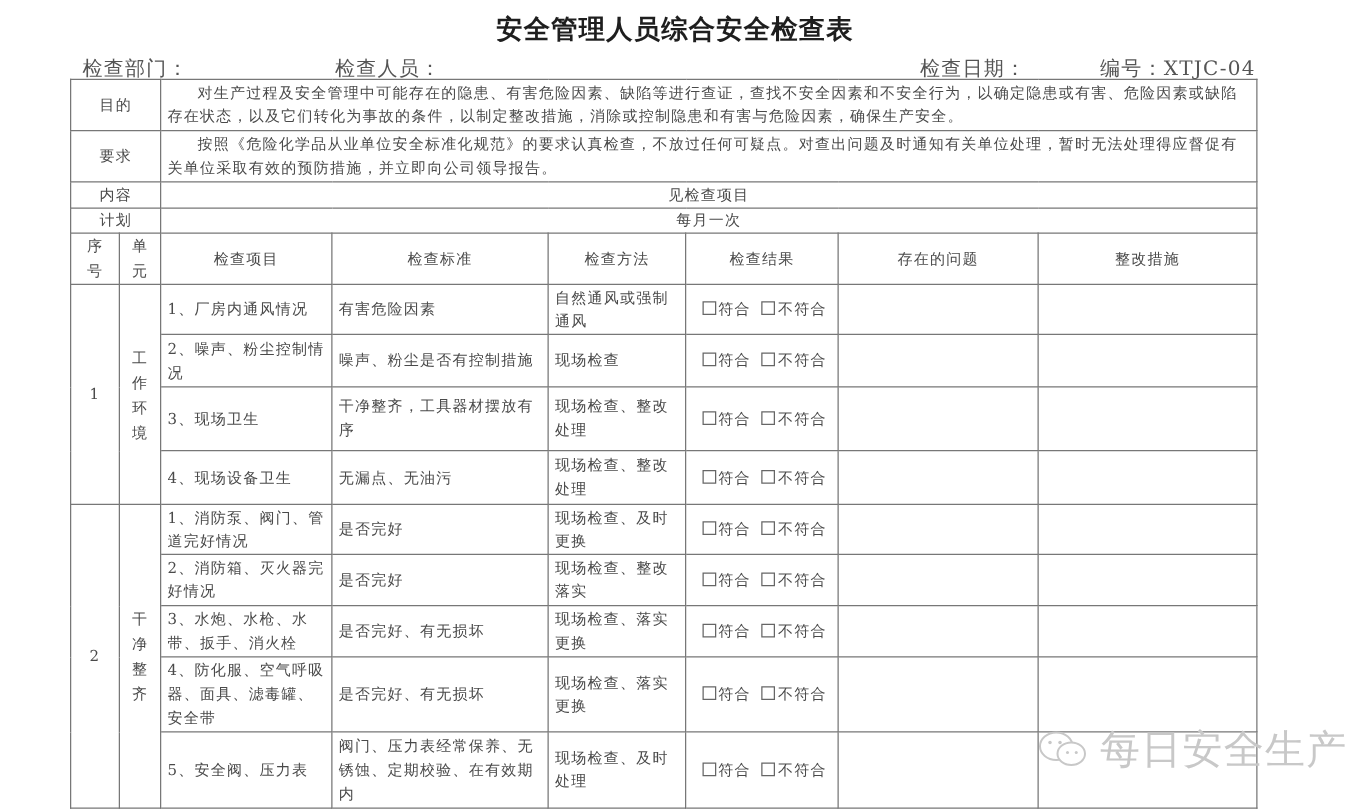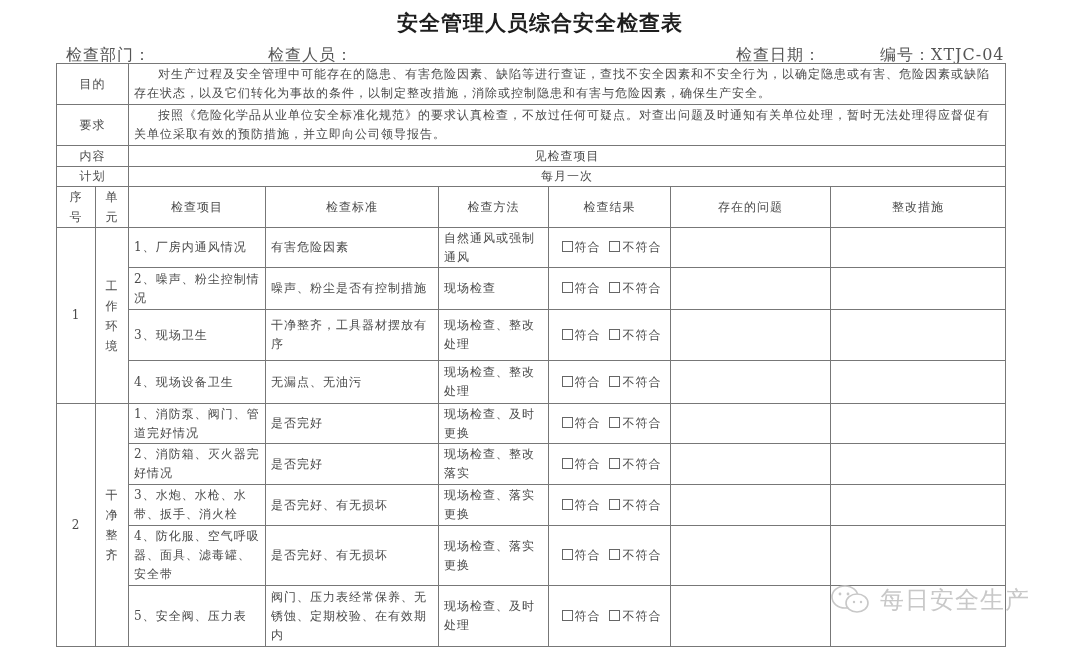--- a/index.html
+++ b/index.html
@@ -30,21 +30,21 @@
   td.result { text-align: center; white-space: nowrap; letter-spacing: 0.5px; }
   .unit-v { display: inline-block; width: 14px; line-height: 20px; text-align: center; }
   .box {
     display: inline-block; width: 9px; height: 9px; border: 1px solid #666;
     vertical-align: -1px; margin-right: 2px; margin-left: 4px;
   }
   .watermark {
     position: absolute; left: 828px; top: 582px; height: 36px;
     display: flex; align-items: center; gap: 6px;
     font-family: "DejaVu Sans", "Liberation Sans", sans-serif;
-    font-size: 24px; color: #c8c8c8; letter-spacing: 1px;
+    font-size: 32px; color: #c8c8c8; letter-spacing: 1px;
   }
   .wm-icon { width: 46px; height: 34px; }
 </style>
 </head>
 <body>
 
 <div class="title">安全管理人员综合安全检查表</div>
 
 <div class="meta" style="left:66px;">检查部门：</div>
 <div class="meta" style="left:268px;">检查人员：</div>

